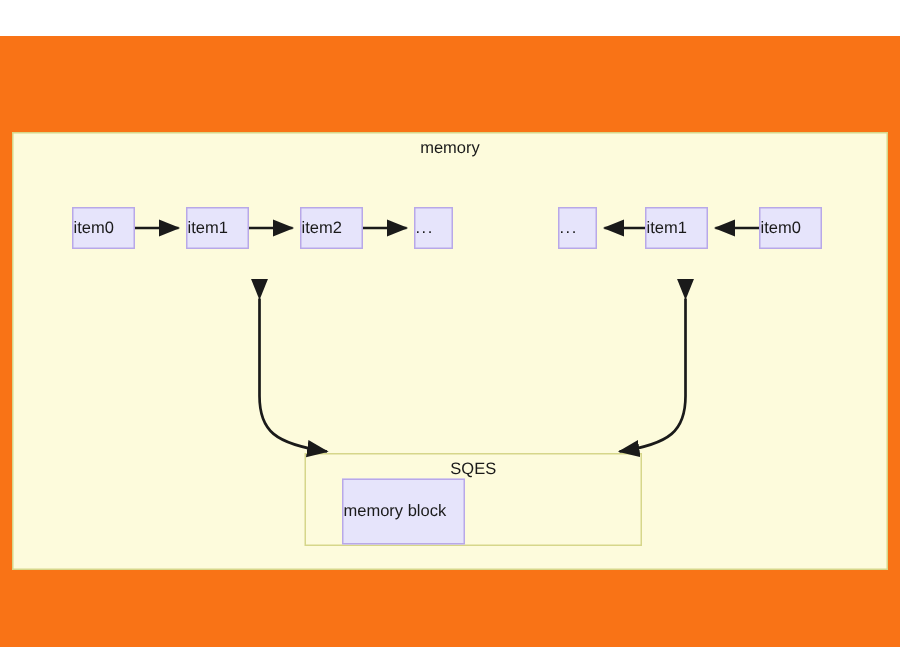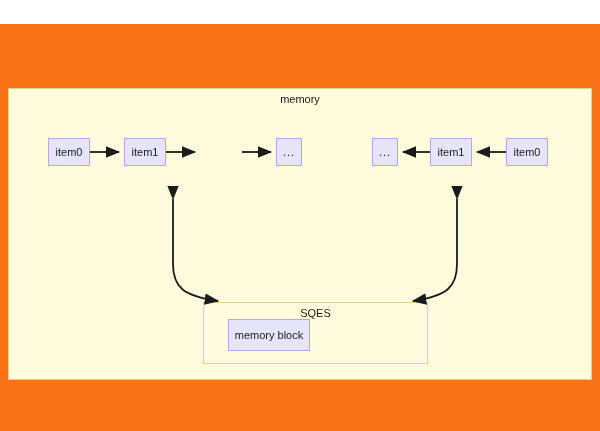--- a/index.html
+++ b/index.html
@@ -41,21 +41,21 @@
     line-height: 14px;
     white-space: nowrap;
   }
   .node-box {
     position: absolute;
     box-sizing: border-box;
     background: #e6e4fb;
     border: 1px solid #b8a8e8;
     display: flex;
     align-items: center;
-    justify-content: center;
+    justify-content: flex-start;
     font-size: 11px;
     color: #1a1a1a;
     line-height: 13px;
     white-space: nowrap;
   }
   .ellipsis-box {
     letter-spacing: 1px;
   }
 </style>
 </head>
@@ -67,40 +67,43 @@
     <div class="container-title">memory</div>
   </div>
 
 
   <div class="node-box" style="left:48px; top:114px; width:42px; height:28px;">
     <span>item0</span>
   </div>
   <div class="node-box" style="left:124px; top:114px; width:42px; height:28px;">
     <span>item1</span>
   </div>
+  <div class="node-box" style="left:200px; top:114px; width:42px; height:28px;">
+    <span>item2</span>
+  </div>
   <div class="node-box ellipsis-box" style="left:276px; top:114px; width:26px; height:28px;">
     <span>...</span>
   </div>
 
 
   <div class="node-box ellipsis-box" style="left:372px; top:114px; width:26px; height:28px;">
     <span>...</span>
   </div>
   <div class="node-box" style="left:430px; top:114px; width:42px; height:28px;">
     <span>item1</span>
   </div>
   <div class="node-box" style="left:506px; top:114px; width:42px; height:28px;">
     <span>item0</span>
   </div>
 
   <div class="container-box" style="left:203px; top:278px; width:225px; height:62px;">
     <div class="container-title">SQES</div>
   </div>
 
-  <div class="node-box" style="left:228px; top:295px; width:82px; height:32px;">
+  <div class="node-box" style="left:228px; top:295px; width:82px; height:44px;">
     <span>memory block</span>
   </div>
 
   <svg class="layer" viewBox="0 0 600 431" xmlns="http://www.w3.org/2000/svg">
     <defs>
       <marker id="ah" markerWidth="9" markerHeight="9" refX="7.4" refY="3.2" orient="auto" markerUnits="strokeWidth">
         <path d="M0,0 L8,3.2 L0,6.4 z" fill="#1a1a1a"></path>
       </marker>
     </defs>
 

